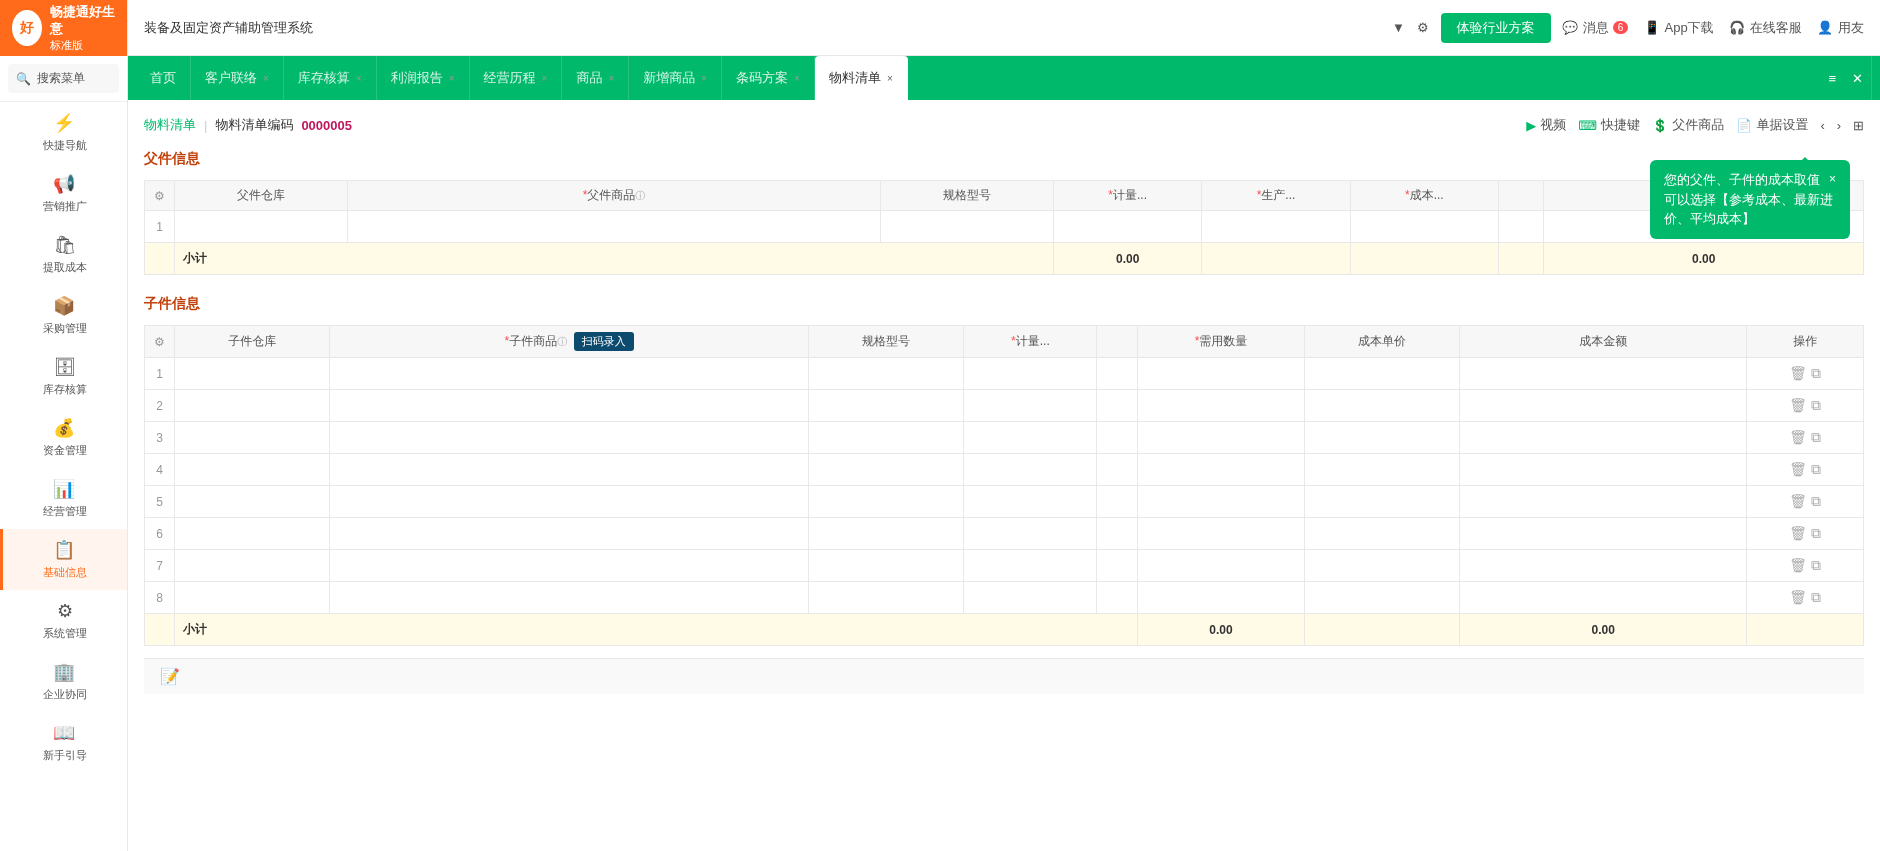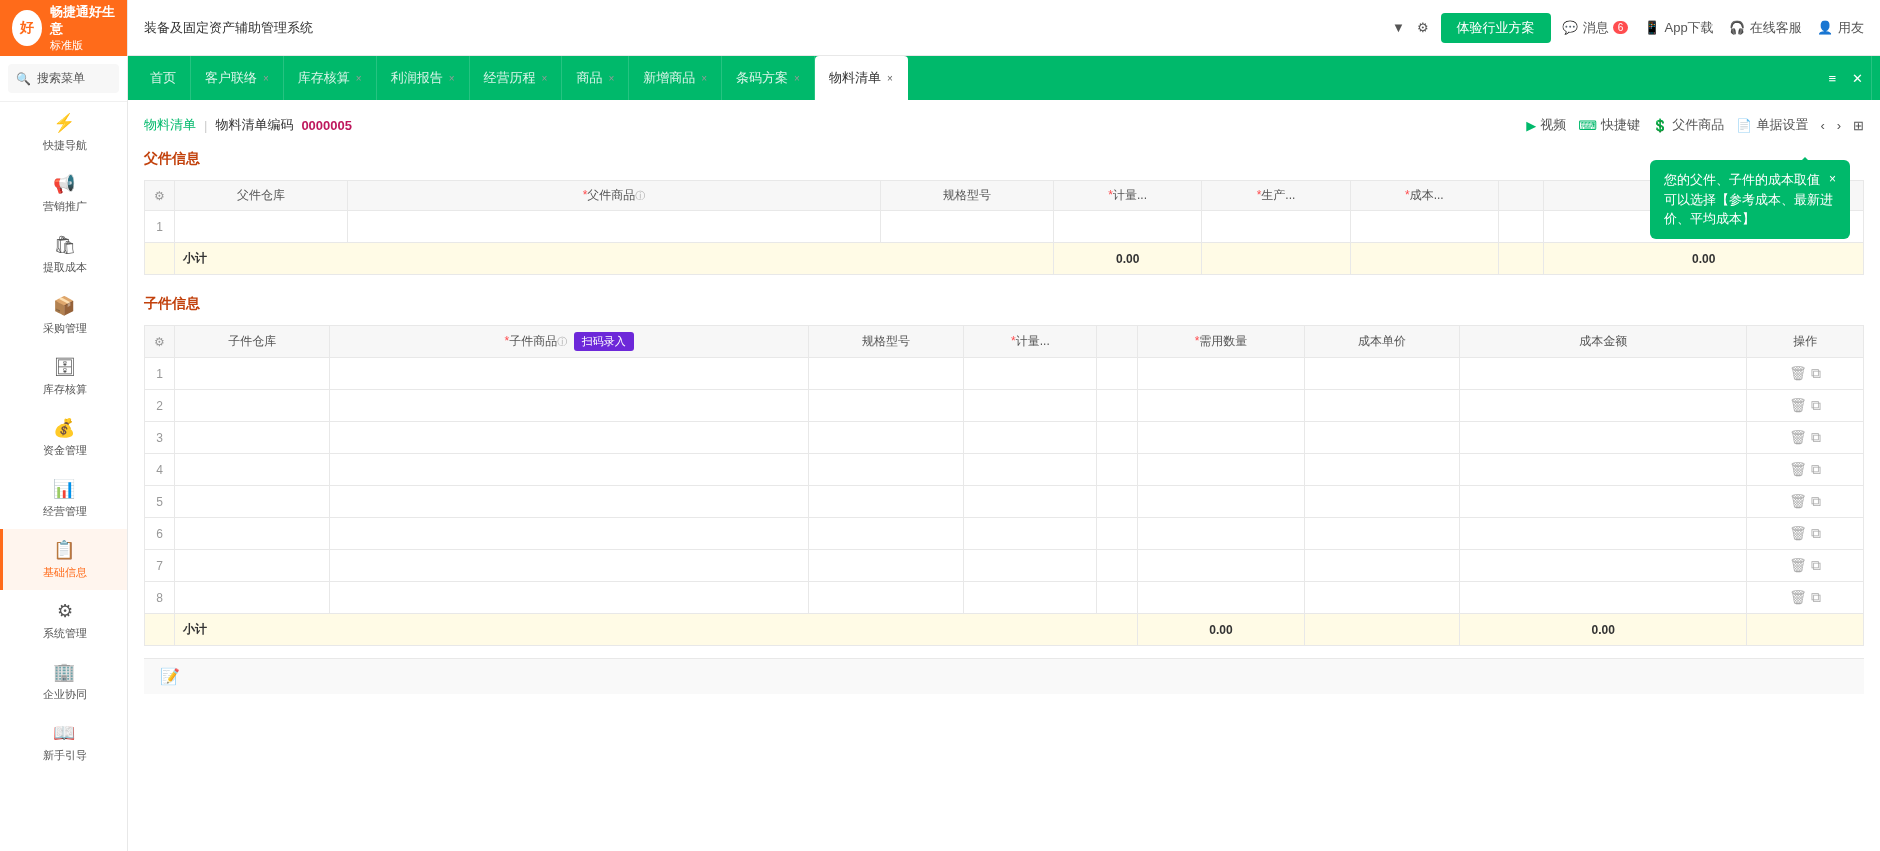--- a/index.html
+++ b/index.html
@@ -61,21 +61,21 @@
     
     .data-table { width: 100%; border-collapse: collapse; font-size: 12px; margin-bottom: 0; }
     .data-table th { background: #f7f7f7; border: 1px solid #e8e8e8; padding: 6px 8px; text-align: center; color: #555; font-weight: normal; white-space: nowrap; }
     .data-table td { border: 1px solid #e8e8e8; padding: 4px 8px; text-align: center; color: #333; height: 32px; }
     .data-table tr.subtotal td { background: #fffbe6; font-weight: bold; }
     .data-table th .required { color: #ff4d4f; }
     .data-table .row-num { color: #999; width: 30px; }
     .th-settings { background: #f7f7f7; border: 1px solid #e8e8e8; padding: 6px 8px; text-align: center; }
     .settings-icon { color: #999; cursor: pointer; }
 
-    .scan-btn { background: #6d28d9; color: #fff; border: none; border-radius: 3px; padding: 2px 8px; font-size: 11px; cursor: pointer; }
+    .scan-btn { background: #0c4a6e; color: #fff; border: none; border-radius: 3px; padding: 2px 8px; font-size: 11px; cursor: pointer; }
 
     .action-icons { display: flex; gap: 4px; justify-content: center; }
     .action-icon { color: #aaa; cursor: pointer; font-size: 14px; }
 
     
     .tooltip-box { position: absolute; background: #00b96b; color: #fff; border-radius: 6px; padding: 10px 14px; font-size: 13px; max-width: 200px; line-height: 1.5; z-index: 100; top: 150px; right: 280px; }
     .tooltip-box::after { content: ''; position: absolute; top: -8px; right: 40px; border: 5px solid transparent; border-bottom-color: #00b96b; }
     .tooltip-close { float: right; cursor: pointer; margin-left: 8px; font-size: 12px; }
 
     .bottom-bar { background: #f9f9f9; border-top: 1px solid #e8e8e8; padding: 8px 16px; display: flex; align-items: center; gap: 8px; color: #888; font-size: 12px; }

